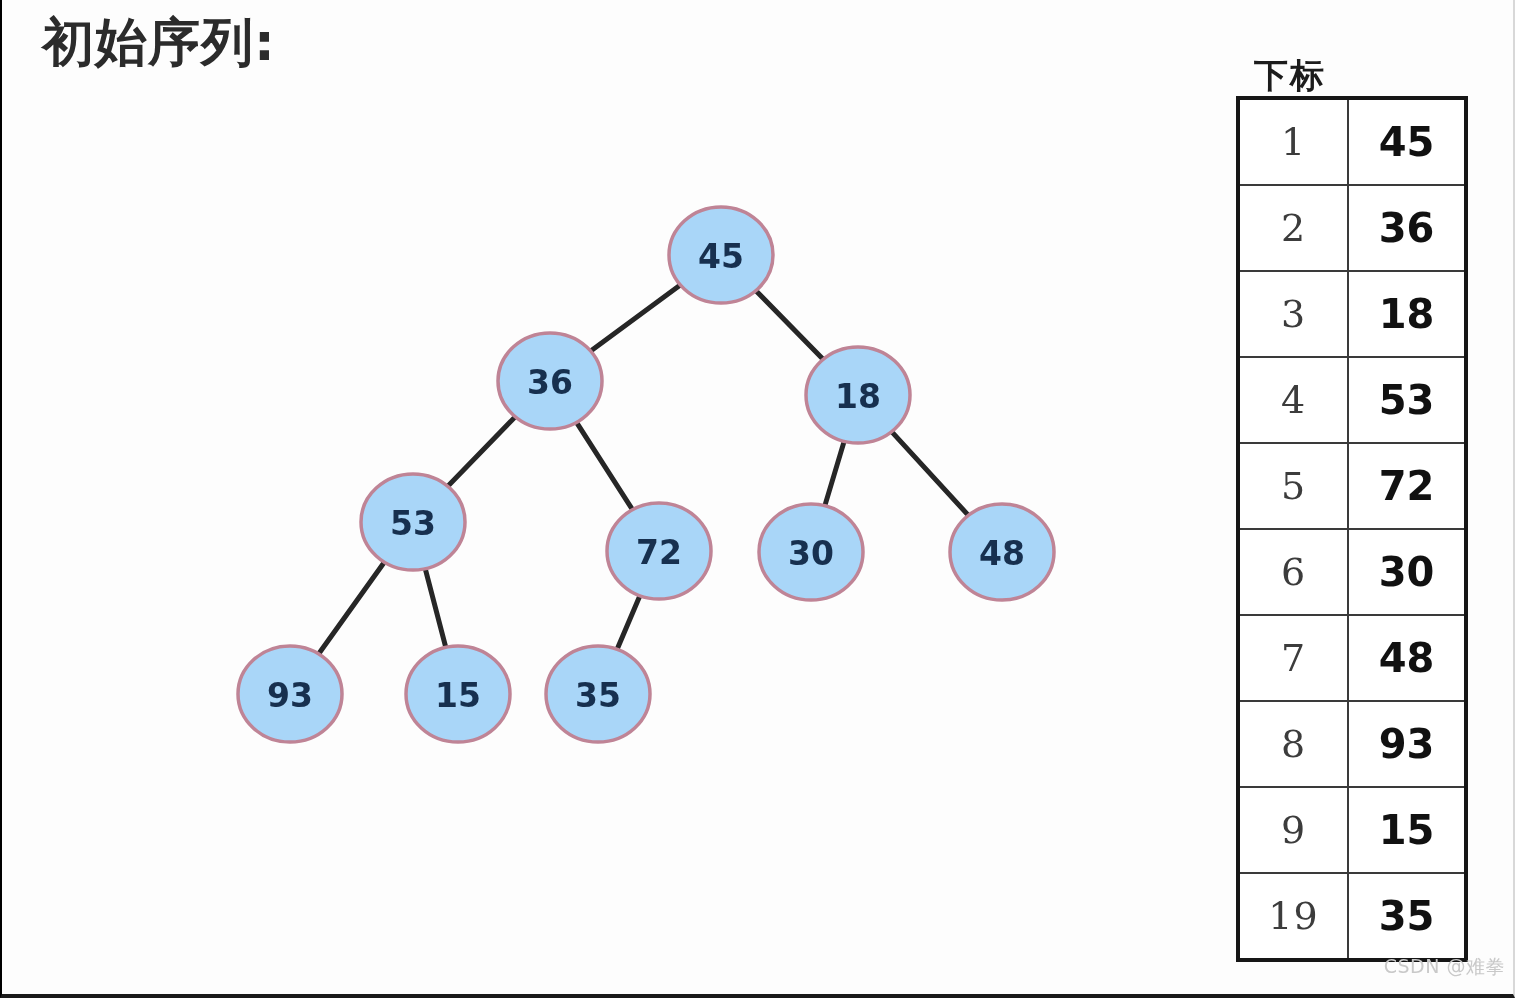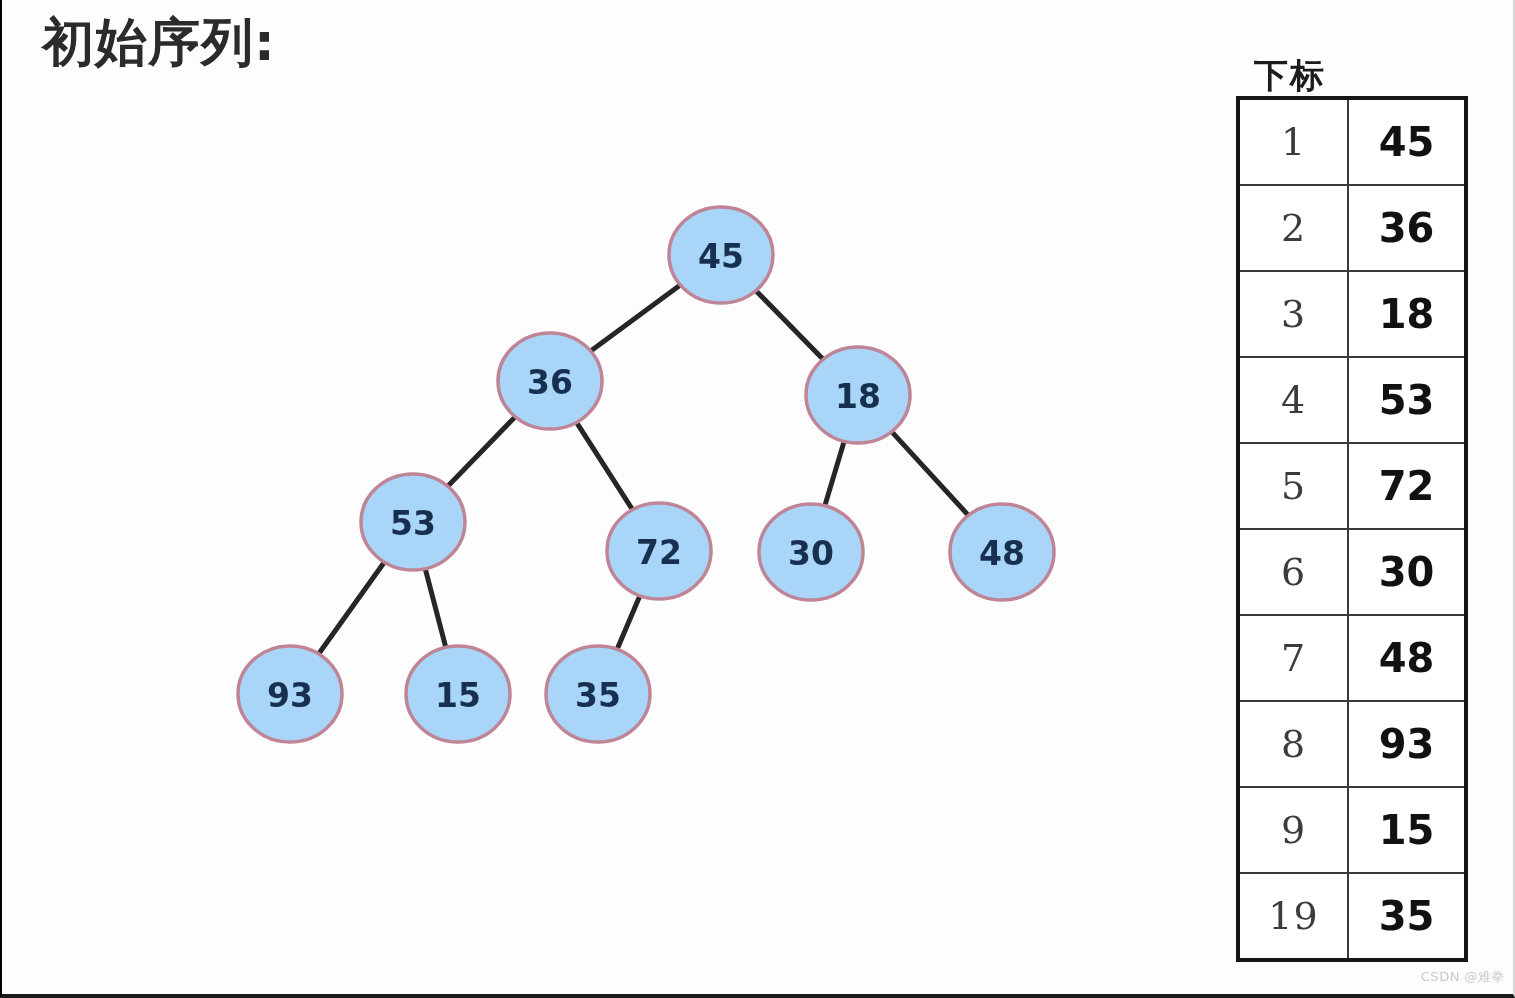--- a/index.html
+++ b/index.html
@@ -101,23 +101,23 @@
     font-family: "DejaVu Sans", sans-serif;
     font-size: 40px;
     font-weight: 700;
     color: #111111;
   }
 
   
   #watermark {
     position: absolute;
     right: 8px;
-    bottom: 8px;
-    font-family: "DejaVu Sans", sans-serif;
-    font-size: 13px;
+    bottom: 14px;
+    font-family: "DejaVu Sans", sans-serif;
+    font-size: 19px;
     color: #c9c9c9;
     letter-spacing: 0.5px;
     white-space: nowrap;
   }
 </style>
 </head>
 <body>
 
 <div id="page">
 

